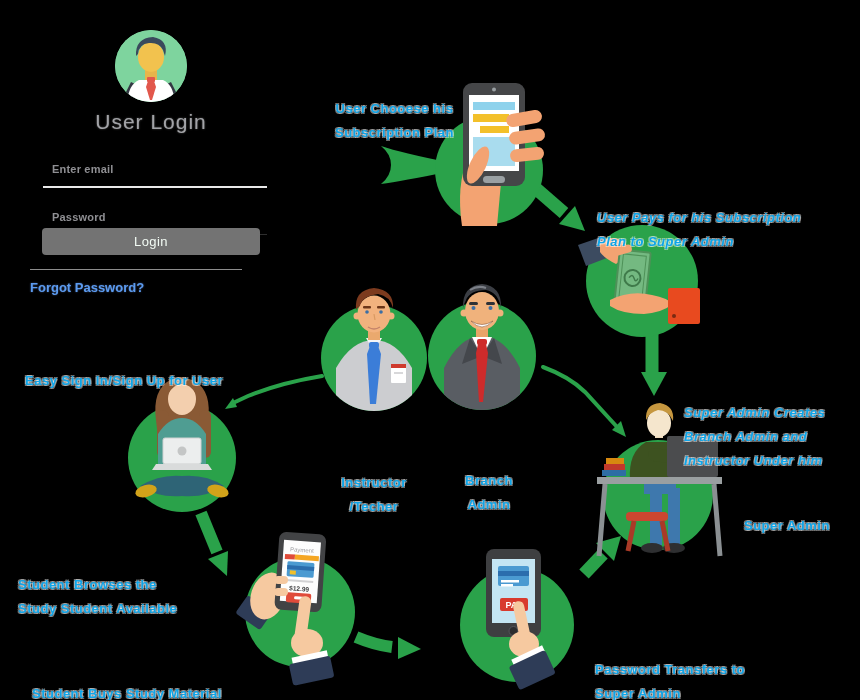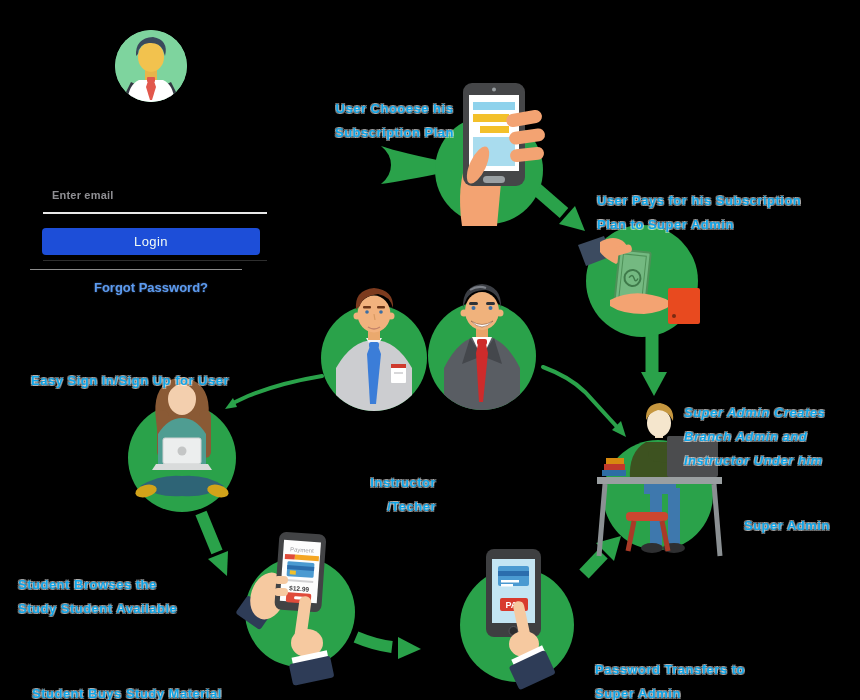--- a/index.html
+++ b/index.html
@@ -17,30 +17,30 @@
 
   
   .login{position:absolute;left:30px;top:28px;width:242px;height:280px;}
   .avatar{position:absolute;left:85px;top:2px;width:72px;height:72px;border-radius:50%;
           background:#7ed49e;overflow:hidden;}
   .login-title{position:absolute;left:0;top:82px;width:100%;margin:0;text-align:center;
                font-size:21px;font-weight:400;letter-spacing:1px;color:#a2a3a7;
                text-shadow:0 0 2px rgba(255,255,255,.35);}
   .login input{position:absolute;left:13px;width:215px;height:26px;background:transparent;
                border:none;outline:none;color:#ddd;font-size:11px;padding:0 0 4px 9px;
-               font-family:"Liberation Sans",sans-serif;margin-top:26px;}
+               font-family:"Liberation Sans",sans-serif;}
   .login input::placeholder{color:#8f8f93;font-weight:700;letter-spacing:.2px;}
   .inp-email{top:128px;border-bottom:2px solid #e9e9e9 !important;}
   .inp-pass{top:176px;border-bottom:1px solid rgba(255,255,255,.18) !important;}
   .login-btn{position:absolute;left:12px;top:200px;width:218px;height:27px;border:none;
-             border-radius:4px;background:#1d4ed8;color:#f2fbf4;font-size:13px;
+             border-radius:4px;background:#737373;color:#f2fbf4;font-size:13px;
              letter-spacing:.4px;cursor:pointer;font-family:"Liberation Sans",sans-serif;}
   .login-divider{position:absolute;left:0;top:241px;width:212px;height:1px;
                  background:rgba(255,255,255,.55);}
-  .forgot{position:absolute;left:0;top:252px;width:242px;text-align:center;
+  .forgot{position:absolute;left:0;top:252px;width:242px;
           font-size:13px;font-weight:700;color:#5b9bf0;text-decoration:none;
           text-shadow:0 0 2px rgba(130,170,255,.45);cursor:pointer;}
 </style>
 </head>
 <body>
 
 <div class="stage">
 
   <svg style="left:0;top:0;width:860px;height:700px;" viewBox="0 0 860 700">
     <g fill="#2aa24a" stroke="#2aa24a">
@@ -69,20 +69,21 @@
         <polygon points="6,72 16,52 24,56 18,72" fill="#343944"></polygon>
         <polygon points="66,72 56,52 48,56 54,72" fill="#343944"></polygon>
         <path d="M12,72 Q14,54 24,50 L48,50 Q58,54 60,72 Z" fill="#ffffff"></path>
         <rect x="30" y="38" width="12" height="12" fill="#e8b54a"></rect>
         <ellipse cx="36" cy="27" rx="13" ry="15" fill="#f2c24e"></ellipse>
         <path d="M21,26 Q20,8 38,7 Q54,10 50,26 L48,20 Q44,12 34,13 Q24,14 23,24 Z" fill="#3a4a5c"></path>
         <rect x="32" y="47" width="8" height="5" rx="1" fill="#e2574c"></rect>
         <polygon points="33,51 39,51 41,57 37,70 35,70 31,57" fill="#e2574c"></polygon>
       </svg>
     </div>
+    <h1 class="login-title">User Login</h1>
     <input class="inp-email" type="text" placeholder="Enter email" style="">
     <input class="inp-pass" type="password" placeholder="Password" style="">
     <button class="login-btn">Login</button>
     <div class="login-divider"></div>
     <a class="forgot">Forgot Password?</a>
   </section>
 
   <svg style="left:430px;top:78px;width:135px;height:155px;" viewBox="430 78 135 155">
     <circle cx="489" cy="170" r="54" fill="#2aa24a"></circle>
     <g>
@@ -283,28 +284,30 @@
       </g>
       <rect x="516" y="601" width="11" height="42" rx="5.5" transform="rotate(-12 521 620)" fill="#f6c9a0"></rect>
       <ellipse cx="524" cy="644" rx="15" ry="13" fill="#f6c9a0"></ellipse>
       <rect x="514" y="652" width="34" height="7" transform="rotate(-25 530 662)" fill="#ffffff"></rect>
       <rect x="512" y="658" width="40" height="26" rx="3" transform="rotate(-25 530 670)" fill="#2e3c57"></rect>
     </g>
   </svg>
 
   <div class="flabel center" style="left:312px;top:53px;width:165px;">User Chooese his
 Subscription Plan</div>
-  <div class="flabel" style="left:597px;top:145px;width:250px;">User Pays for his Subscription
+  <div class="flabel" style="left:597px;top:162px;width:250px;font-style:italic;">User Pays for his Subscription
 Plan to Super Admin</div>
   <div class="flabel" style="left:684px;top:357px;width:175px;font-style:italic;">Super Admin Creates
 Branch Admin and
 Instructor Under him</div>
   <div class="flabel" style="left:744px;top:470px;width:120px;">Super Admin</div>
-  <div class="flabel center" style="left:336px;top:427px;width:100px;text-align:right;">Instructor
+  <div class="flabel center" style="left:324px;top:427px;width:100px;">Instructor
 /Techer</div>
-  <div class="flabel" style="left:31px;top:325px;width:260px;">Easy Sign In/Sign Up for User</div>
+  <div class="flabel center" style="left:439px;top:425px;width:100px;">Branch
+Admin</div>
+  <div class="flabel" style="left:25px;top:325px;width:260px;">Easy Sign In/Sign Up for User</div>
   <div class="flabel" style="left:18px;top:529px;width:210px;">Student Browses the
 Study Student Available</div>
   <div class="flabel" style="left:32px;top:638px;width:240px;">Student Buys Study Material</div>
   <div class="flabel" style="left:595px;top:614px;width:210px;">Password Transfers to
 Super Admin</div>
 
 </div>
 
 </body></html>

